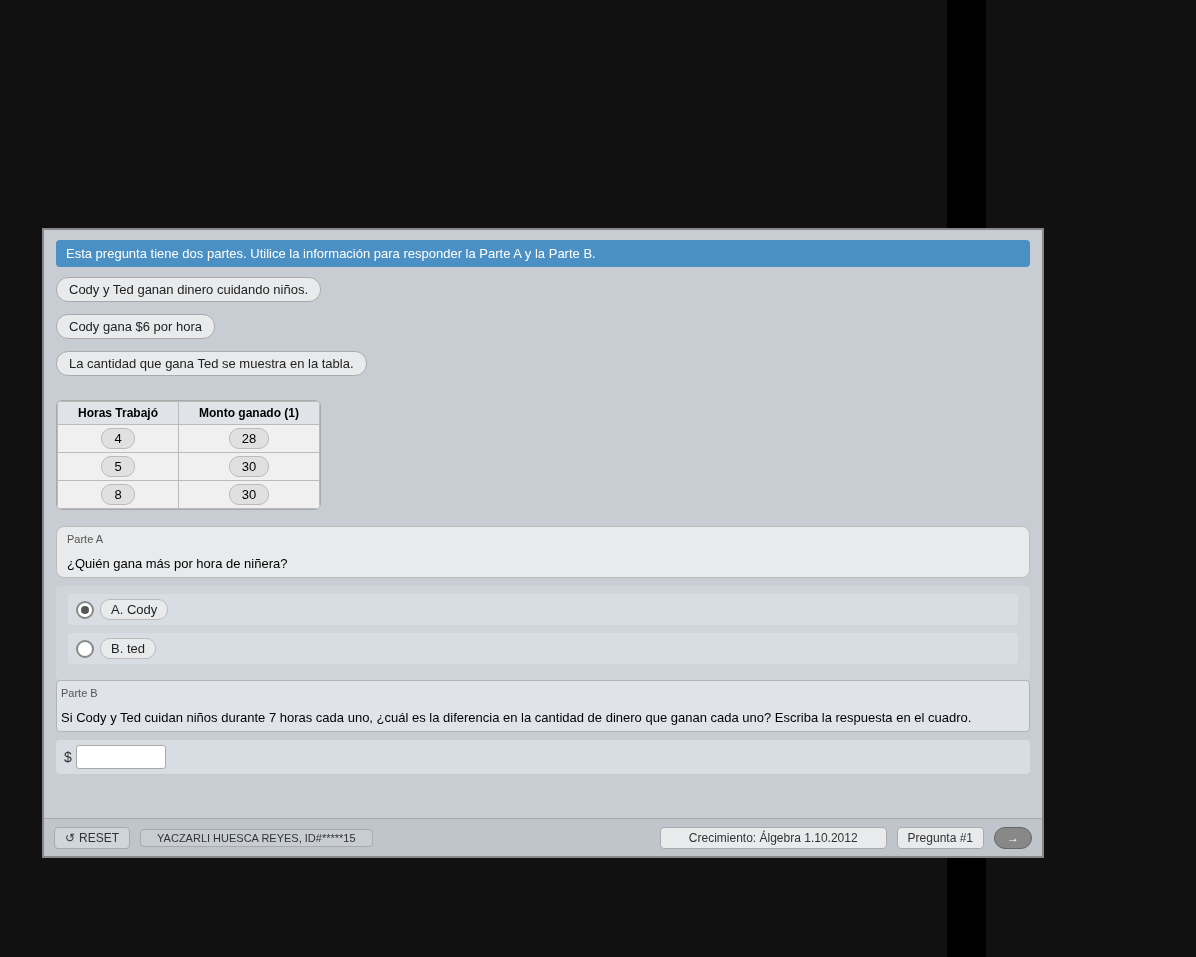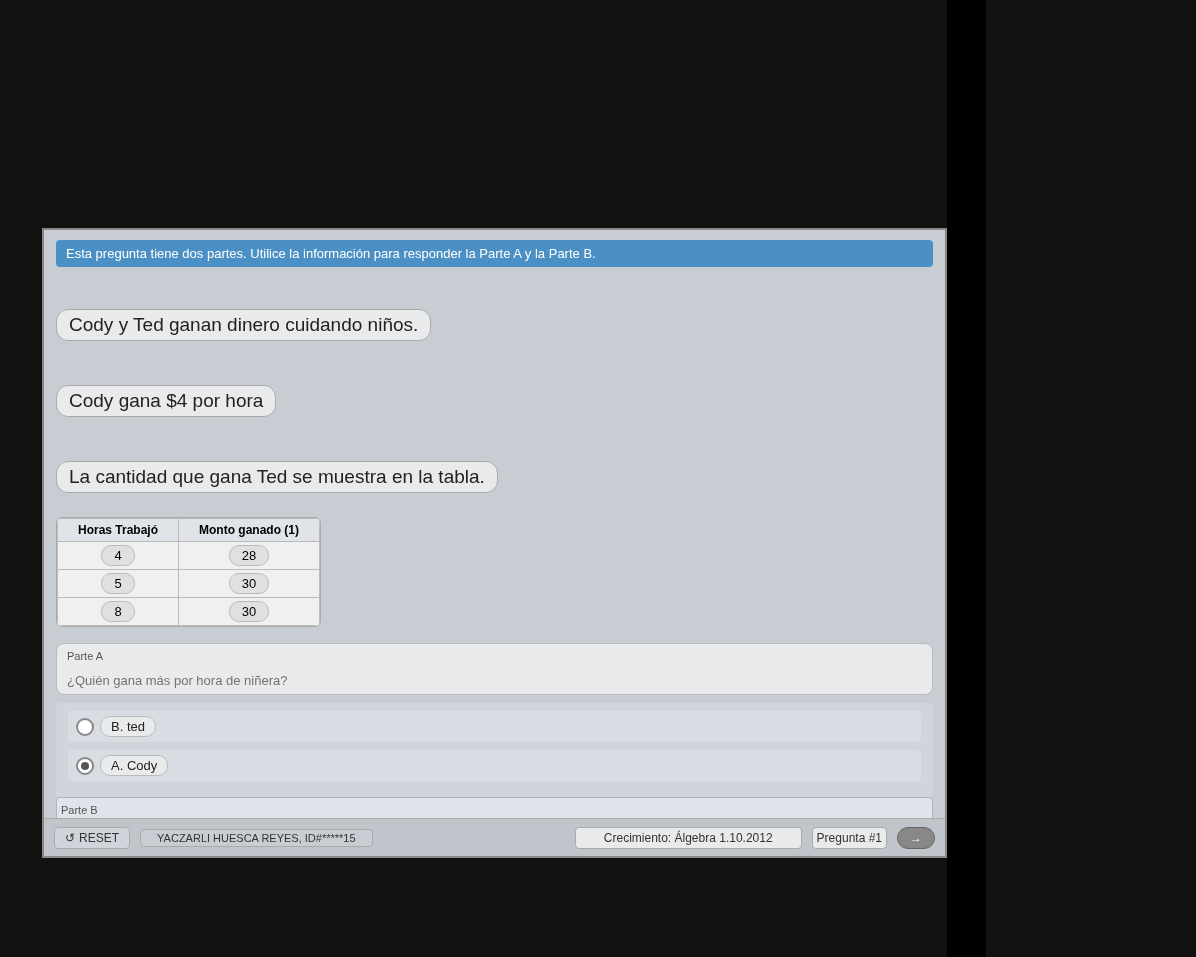--- a/index.html
+++ b/index.html
@@ -10,21 +10,21 @@
       height: 957px;
       overflow: hidden;
       font-family: Arial, sans-serif;
       position: relative;
     }
 
     .monitor-area {
       position: absolute;
       top: 228px;
       left: 42px;
-      width: 905px;
+      width: 1002px;
       height: 630px;
       background: #c8cdd4;
       border: 2px solid #888;
     }
 
     .header-banner {
       background: #4a90c4;
       color: #fff;
       padding: 6px 10px;
       border-radius: 4px;
@@ -33,24 +33,23 @@
       display: inline-block;
       width: 100%;
     }
 
     .info-box {
       background: #e8eaec;
       border: 1px solid #aaa;
       border-radius: 12px;
       padding: 4px 12px;
       display: inline-block;
-      font-size: 19px;
+      font-size: 13px;
       color: #222;
       margin-bottom: 6px;
-      margin-top: 32px;
     }
 
     .info-line {
       margin-bottom: 6px;
     }
 
     .table-wrapper {
       background: #e8eaec;
       border: 1px solid #aaa;
       border-radius: 6px;
@@ -99,21 +98,21 @@
     }
 
     .parte-title {
       font-size: 11px;
       color: #555;
       margin-bottom: 3px;
     }
 
     .question-text {
       font-size: 13px;
-      color: #737373;
+      color: #000000;
       margin-top: 11px;
     }
 
     .answer-area {
       background: #d0d5db;
       border-radius: 4px;
       padding: 8px 12px;
       margin-top: 4px;
     }
 
@@ -231,21 +230,21 @@
       border-radius: 4px;
       padding: 3px 28px;
       font-size: 12px;
       color: #333;
     }
 
     .question-num {
       background: #e8eaec;
       border: 1px solid #aaa;
       border-radius: 4px;
-      padding: 3px 4px;
+      padding: 3px 10px;
       font-size: 12px;
       color: #333;
     }
 
     .nav-arrow {
       background: #888;
       border: 1px solid #666;
       border-radius: 12px;
       padding: 3px 12px;
       font-size: 12px;
@@ -310,21 +309,21 @@
     
     <div class="header-banner">
       <span>Esta pregunta tiene dos partes. Utilice la información para responder la Parte A y la Parte B.</span>
     </div>
 
     
     <div class="info-line">
       <span class="info-box">Cody y Ted ganan dinero cuidando niños.</span>
     </div>
     <div class="info-line">
-      <span class="info-box">Cody gana $4 por hora</span>
+      <span class="info-box">Cody gana $6 por hora</span>
     </div>
     <div class="info-line">
       <span class="info-box">La cantidad que gana Ted se muestra en la tabla.</span>
     </div>
 
     
     <div class="table-wrapper">
       <table>
         <thead>
           <tr>
@@ -352,33 +351,34 @@
     
     <div class="parte-box">
       <div class="parte-title">Parte A</div>
       <div class="question-text">¿Quién gana más por hora de niñera?</div>
     </div>
 
     
     <div class="answer-area">
 
       <div class="radio-option">
+        <div class="radio-circle selected"></div>
+        <span class="option-label">A. Cody</span>
+      </div>
+
+      <div class="radio-option">
         <div class="radio-circle"></div>
         <span class="option-label">B. ted</span>
       </div>
-
-      <div class="radio-option">
-        <div class="radio-circle selected"></div>
-        <span class="option-label">A. Cody</span>
-      </div>
     </div>
 
     
     <div class="parte-b-box">
       <div class="parte-title">Parte B</div>
+      <div class="question-text">Si Cody y Ted cuidan niños durante 7 horas cada uno, ¿cuál es la diferencia en la cantidad de dinero que ganan cada uno? Escriba la respuesta en el cuadro.</div>
     </div>
 
     
     <div class="dollar-input">
       <span class="dollar-sign">$</span>
       <div class="text-input-box"></div>
     </div>
 
   </div>
 

